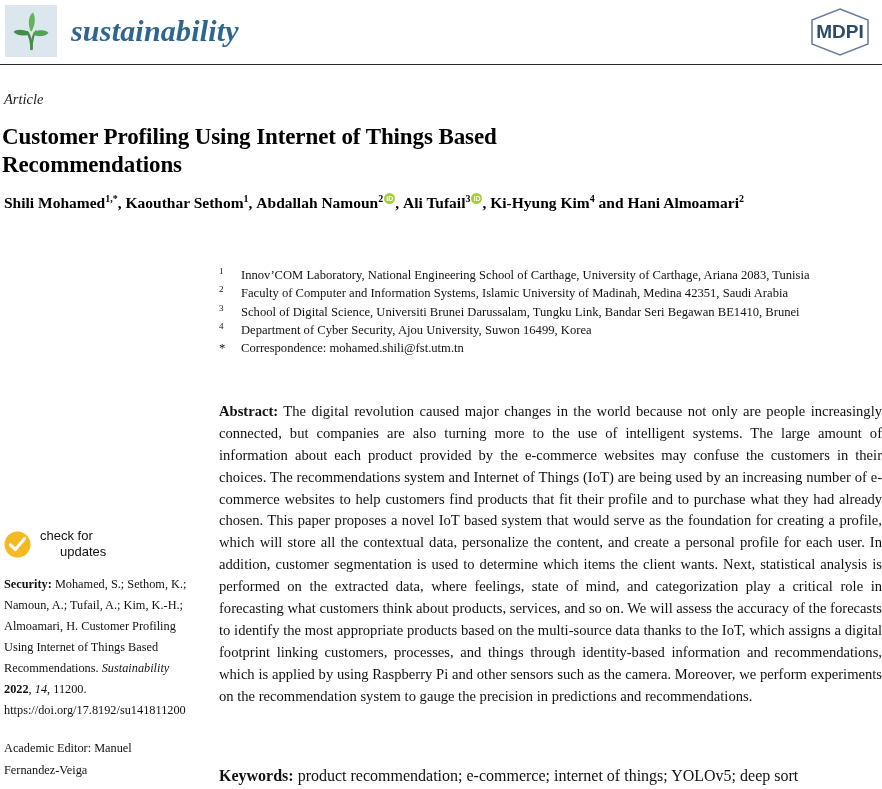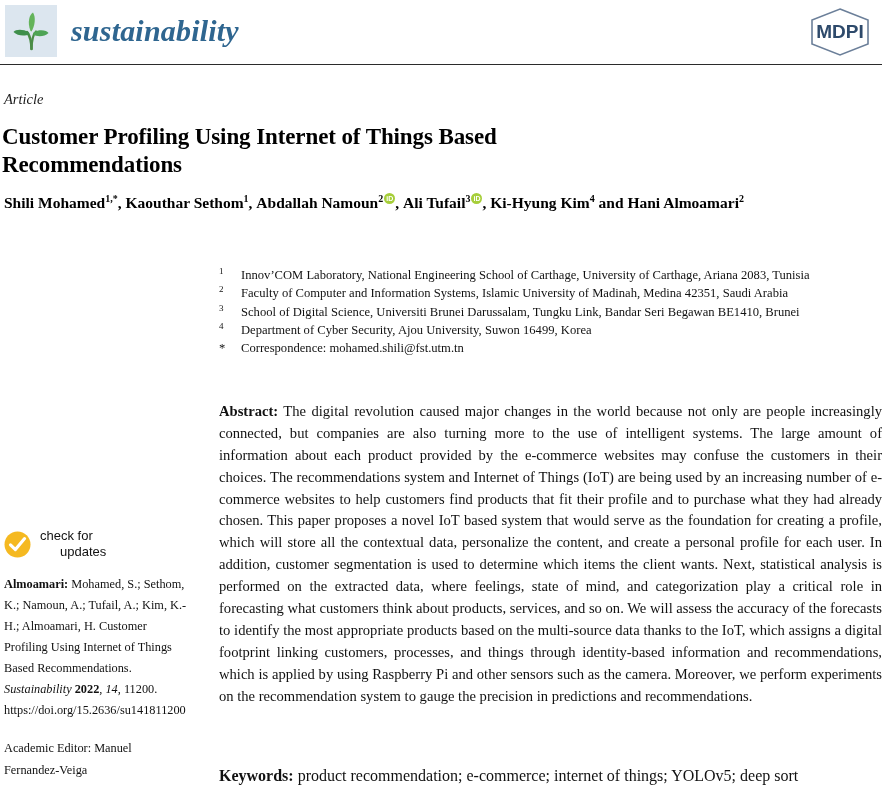--- a/index.html
+++ b/index.html
@@ -288,28 +288,28 @@
         <path d="M6.5 13.8 L11.4 18.6 L20.6 7.6" stroke="#ffffff" stroke-width="3.1" fill="none" stroke-linecap="round" stroke-linejoin="round"></path>
       </svg>
     </span>
     <span class="cfu-label">
       <span>check for</span><br>
       <b>updates</b>
     </span>
   </div>
 
   <div class="citation">
-    <b>Almoamari:</b>
+    <b>Security:</b>
     <span>Mohamed, S.; Sethom, K.; Namoun, A.; Tufail, A.; Kim, K.-H.; Almoamari, H.</span>
     <span>Customer Profiling Using Internet of Things Based Recommendations.</span>
     <i>Sustainability</i>
     <b>2022</b><span>,</span>
     <i>14</i><span>,</span>
     <span>11200.</span>
-    <span>https://doi.org/</span><span>15.2636/su141811200</span>
+    <span>https://doi.org/</span><span>17.8192/su141811200</span>
   </div>
 
   <div class="academic-editor">
     <span>Academic Editor:</span>
     <span>Manuel</span>
     <span>Fernandez-Veiga</span>
   </div>
 </div>
 
 <div class="abstract">

